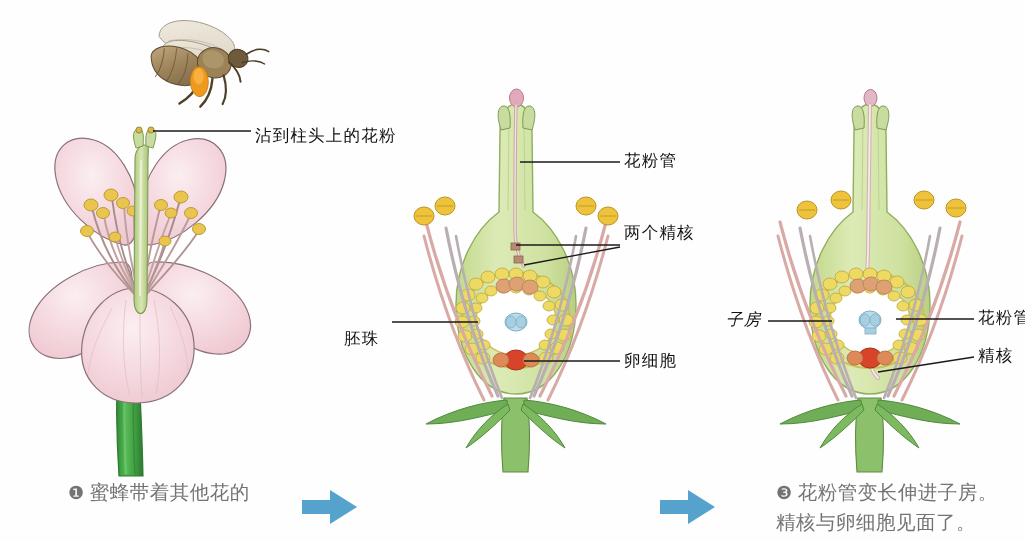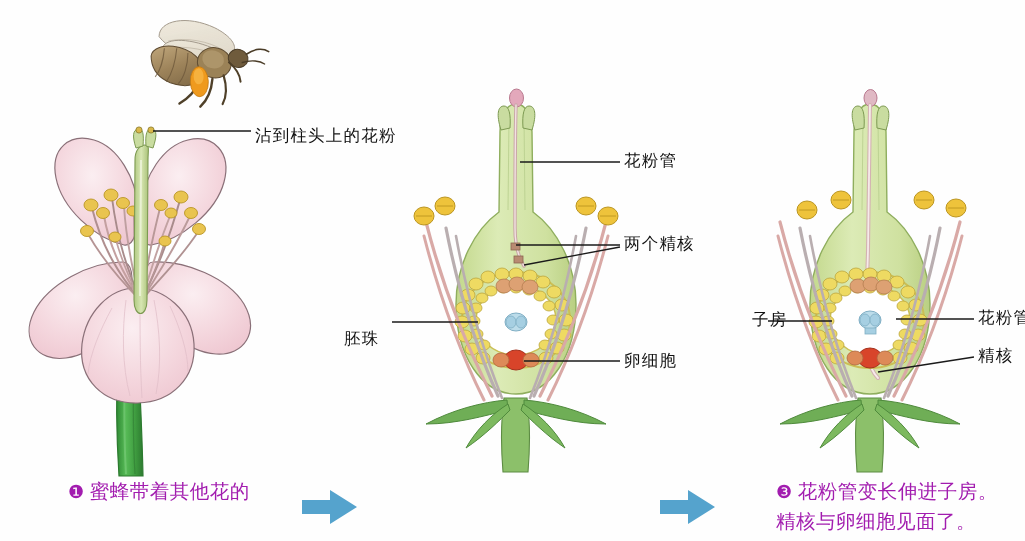--- a/index.html
+++ b/index.html
@@ -24,24 +24,24 @@
   }
   svg.art {
     position: absolute;
     left: 0;
     top: 0;
     width: 1025px;
     height: 541px;
   }
   .caption {
     position: absolute;
-    font-family: Liberation Mono, monospace;
+    font-family: Liberation Serif, serif;
     font-size: 19.5px;
     line-height: 30px;
-    color: #a21caf;
+    color: #737373;
     letter-spacing: 0.5px;
     white-space: pre;
   }
   .caption .num {
     font-size: 18px;
     margin-right: 5px;
   }
   .cap1 { left: 56px; top: 478px; }
   .cap2 { left: 392px; top: 478px; }
   .cap3 { left: 764px; top: 478px; }
@@ -49,24 +49,24 @@
   .lbl {
     position: absolute;
     font-family: "DejaVu Sans", "Liberation Sans", sans-serif;
     font-size: 16.5px;
     color: #111111;
     letter-spacing: 1.2px;
     white-space: nowrap;
   }
   .lbl-stigma   { left: 243px; top: 125px; }
   .lbl-tube2    { left: 612px; top: 150px; }
-  .lbl-sperm2   { left: 612px; top: 233px; }
+  .lbl-sperm2   { left: 612px; top: 222px; }
   .lbl-ovule    { left: 332px; top: 328px; }
   .lbl-egg      { left: 612px; top: 350px; }
-  .lbl-ovary    { left: 740px; top: 309px; }
+  .lbl-ovary    { left: 714px; top: 309px; font-style: italic; }
   .lbl-tube3    { left: 966px; top: 307px; }
   .lbl-sperm3   { left: 966px; top: 345px; }
 </style>
 </head>
 <body>
 
 <div id="stage">
 
   <svg class="art" viewBox="0 0 1025 541" xmlns="http://www.w3.org/2000/svg">
     <defs>

